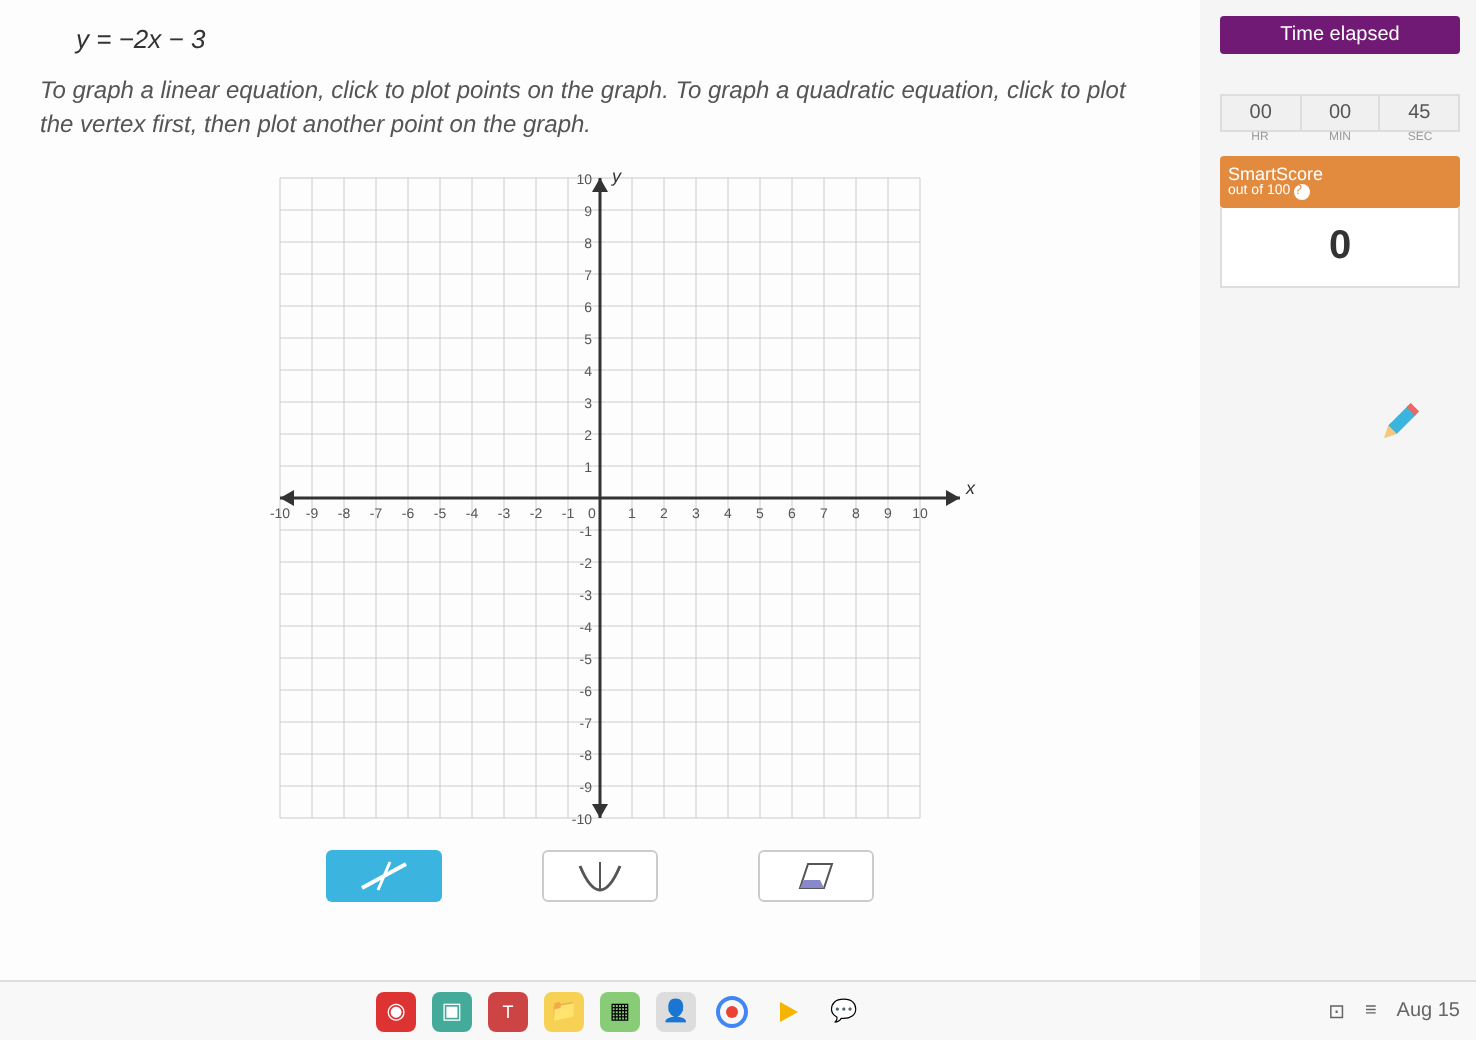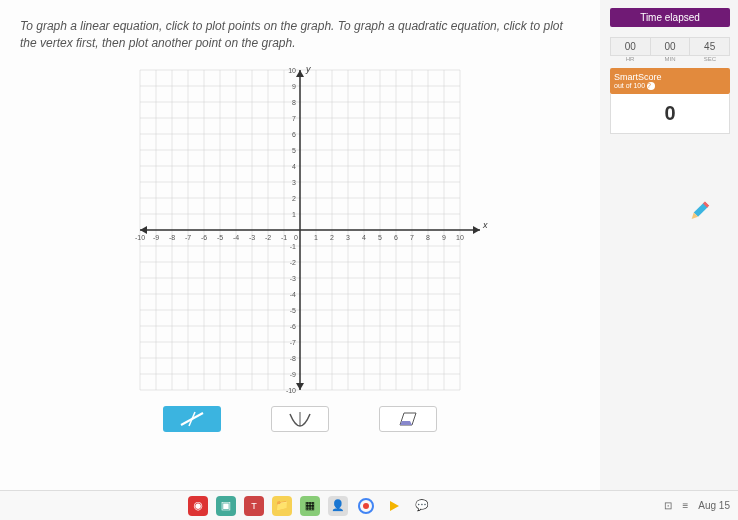--- a/index.html
+++ b/index.html
@@ -8,38 +8,41 @@
 .equation { font-size: 13px; font-style: italic; color: #333; margin: 4px 18px; }
 .instruction { font-size: 12px; color: #555; font-style: italic; margin: 10px 0 8px 0; line-height: 1.4; }
 .graph-wrap { display: flex; justify-content: center; margin-top: 4px; }
 .graph { width: 380px; height: 340px; position: relative; }
 .toolbar { display: flex; justify-content: center; gap: 50px; margin-top: 6px; }
 .tool-btn { width: 58px; height: 26px; border-radius: 3px; display: flex; align-items: center; justify-content: center; cursor: pointer; }
 .tool-active { background: #3bb4e0; }
 .tool-inactive { background: #fff; border: 1px solid #ccc; }
 .sidebar { position: absolute; right: 8px; top: 8px; width: 120px; }
 .time-box { background: #701a75; color: white; text-align: center; font-size: 10px; padding: 4px; border-radius: 2px; }
-.timer-row { display: flex; background: #f0f0f0; border: 1px solid #ddd; margin-top: 10px; align-items: center; }
+.timer-row { display: flex; background: #f0f0f0; border: 1px solid #ddd; margin-top: 20px; align-items: center; }
 .timer-cell { flex: 1; text-align: center; font-size: 10px; padding: 3px 0; color: #555; border-right: 1px solid #ddd; }
 .timer-cell:last-child { border-right: none; }
 .timer-labels { display: flex; font-size: 6px; color: #999; }
 .timer-labels span { flex: 1; text-align: center; }
 .score-box { background: #e28a3d; color: white; text-align: left; font-size: 9px; padding: 4px; border-radius: 2px; margin-top: 6px; }
 .score-val { background: white; color: #333; font-size: 20px; font-weight: bold; text-align: center; padding: 8px 0; border: 1px solid #ddd; border-top: none; }
 .pencil { position: absolute; right: 28px; top: 200px; transform: rotate(45deg); }
 .taskbar { position: absolute; bottom: 0; left: 0; right: 0; height: 30px; background: #f8f8f8; border-top: 1px solid #ddd; display: flex; align-items: center; padding: 0 8px; }
 .taskbar-icons { display: flex; gap: 8px; margin-left: 180px; }
 .tb-icon { width: 20px; height: 20px; border-radius: 4px; display: flex; align-items: center; justify-content: center; font-size: 11px; }
 .taskbar-right { margin-left: auto; display: flex; gap: 10px; align-items: center; font-size: 10px; color: #666; }
 sup { font-size: 0.7em; }
 </style>
 </head>
 <body>
 
 <div class="main-area">
+  <div class="equation">
+    <span>y</span> = <span>−2x − 3</span>
+  </div>
   <div class="instruction">To graph a linear equation, click to plot points on the graph. To graph a quadratic equation, click to plot the vertex first, then plot another point on the graph.</div>
 
   <div class="graph-wrap">
     <div class="graph">
       <svg width="380" height="340" viewBox="0 0 380 340">
         <g id="grid">
             <line x1="30" y1="10" x2="30" y2="330" stroke="#ccc" stroke-width="0.5"></line>
             <line x1="46" y1="10" x2="46" y2="330" stroke="#ccc" stroke-width="0.5"></line>
             <line x1="62" y1="10" x2="62" y2="330" stroke="#ccc" stroke-width="0.5"></line>
             <line x1="78" y1="10" x2="78" y2="330" stroke="#ccc" stroke-width="0.5"></line>

